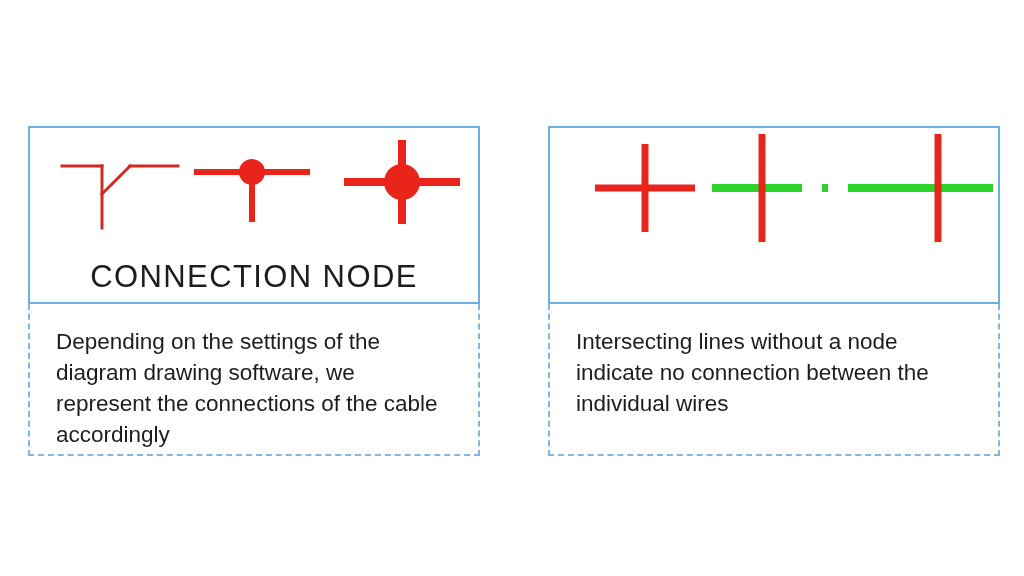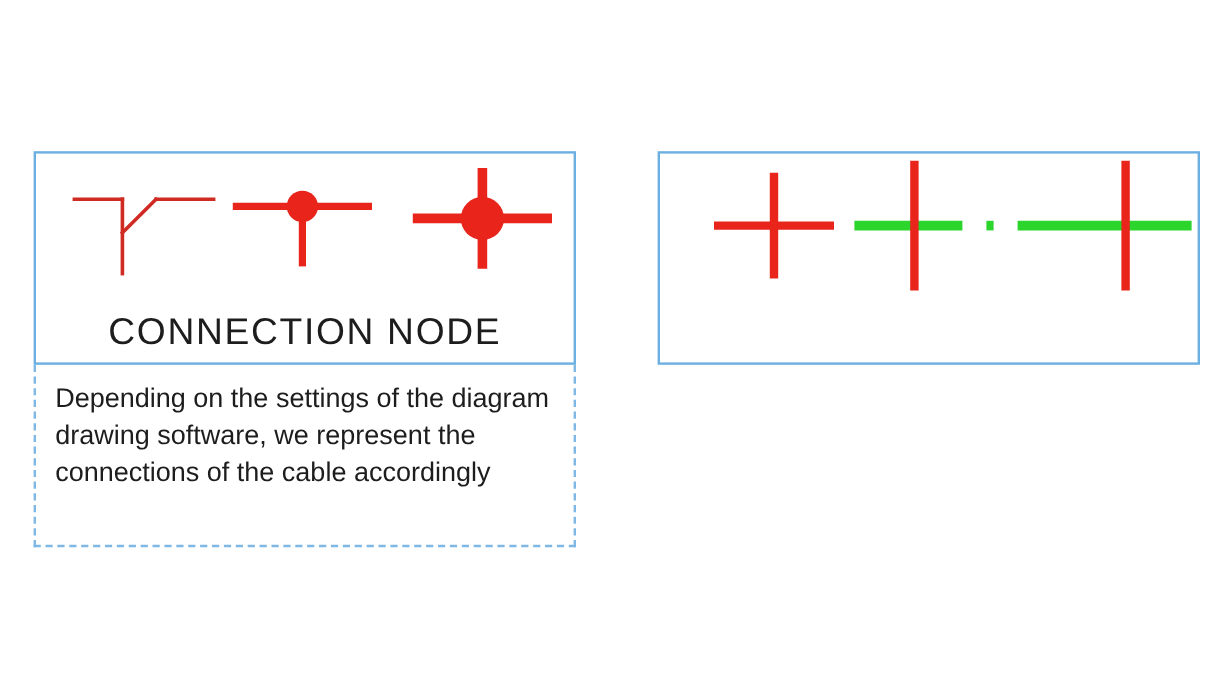--- a/index.html
+++ b/index.html
@@ -71,21 +71,21 @@
     border-top: none;
     background: #ffffff;
     padding: 8px 12px 0 12px;
   }
 
   .caption-text {
     font-size: 22.5px;
     line-height: 31px;
     color: #1d1d1d;
     font-weight: 400;
-    margin: 4px;
+    margin: 14px;
   }
 
   
   .sym {
     position: absolute;
     top: 0;
   }
   svg { display: block; overflow: visible; }
 </style>
 </head>
@@ -168,15 +168,18 @@
               <line x1="52" y1="6" x2="52" y2="114"></line>
               <line x1="228" y1="6" x2="228" y2="114"></line>
             </g>
           </svg>
         </div>
 
       </div>
 
     </div>
 
+    <div class="caption-box">
+      <p class="caption-text">Intersecting lines without a node indicate no connection between the individual wires</p>
+    </div>
   </div>
 
 </div>
 
 </body></html>

